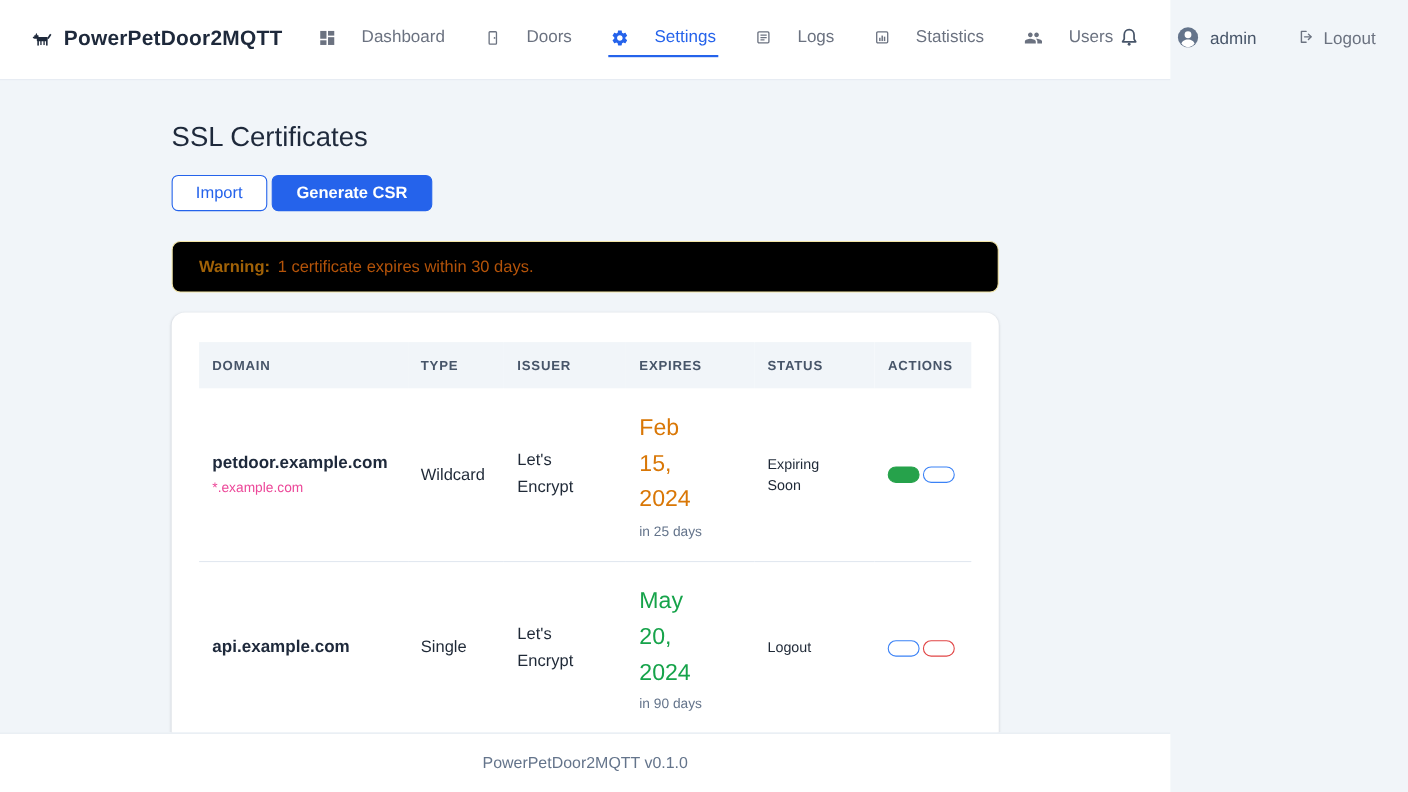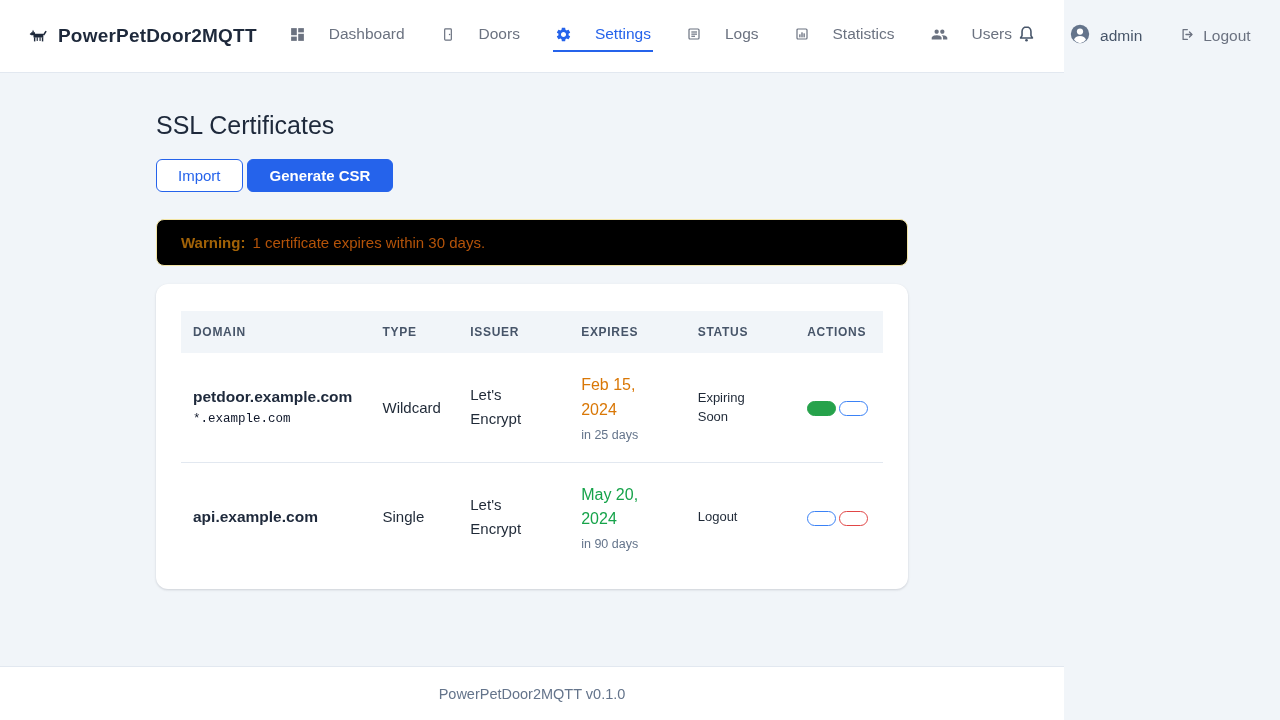--- a/index.html
+++ b/index.html
@@ -66,23 +66,23 @@
   col.c-domain { width: 27%; } col.c-type { width: 12.5%; } col.c-issuer { width: 15.8%; }
   col.c-expires { width: 16.6%; } col.c-status { width: 15.6%; } col.c-actions { width: 12.5%; }
   thead th {
     background: #f1f5f9; text-align: left; font-size: 12px; font-weight: bold;
     color: #475569; letter-spacing: .7px; padding: 14px 12px;
   }
   tbody td { padding: 20px 12px; vertical-align: middle; font-size: 15px; color: #1f2937; }
   tbody tr + tr td { border-top: 1px solid #e2e8f0; }
 
   .domain-name { font-weight: bold; font-size: 15.5px; color: #1e293b; }
-  .domain-sub { font-size: 12.5px; color: #0f172a; margin-top: 6px; font-family: Liberation Mono, monospace; }
+  .domain-sub { font-size: 12.5px; color: #ec4899; margin-top: 6px; }
   .issuer-text { display: inline-block; max-width: 62px; line-height: 1.6; }
-  .expire-date { display: inline-block; max-width: 64px; line-height: 1.55; font-size: 16px; }
+  .expire-date { display: inline-block; max-width: 64px; line-height: 1.55; font-size: 21px; }
   .expire-date.warn { color: #d97706; }
   .expire-date.ok { color: #16a34a; }
   .expire-days { font-size: 12.5px; color: #64748b; margin-top: 5px; }
   .status-text { font-size: 13px; color: #1f2937; display: inline-block; max-width: 58px; line-height: 1.5; }
 
   .actions-cell { white-space: nowrap; }
   .pill {
     display: inline-block; width: 29px; height: 15px; border-radius: 8px;
     margin-right: 3px; padding: 0; cursor: pointer; vertical-align: middle;
   }

